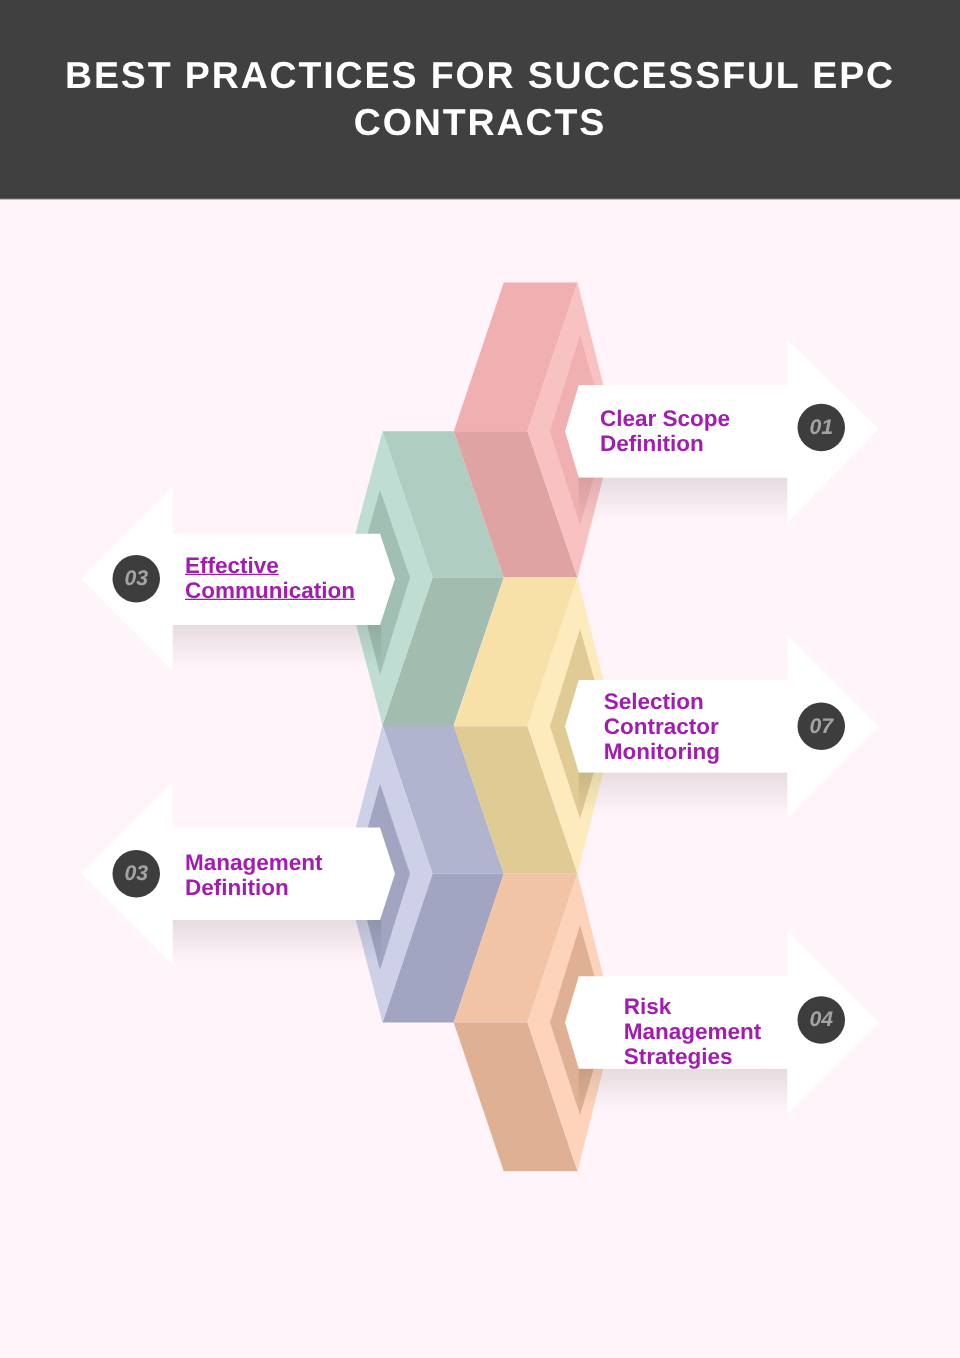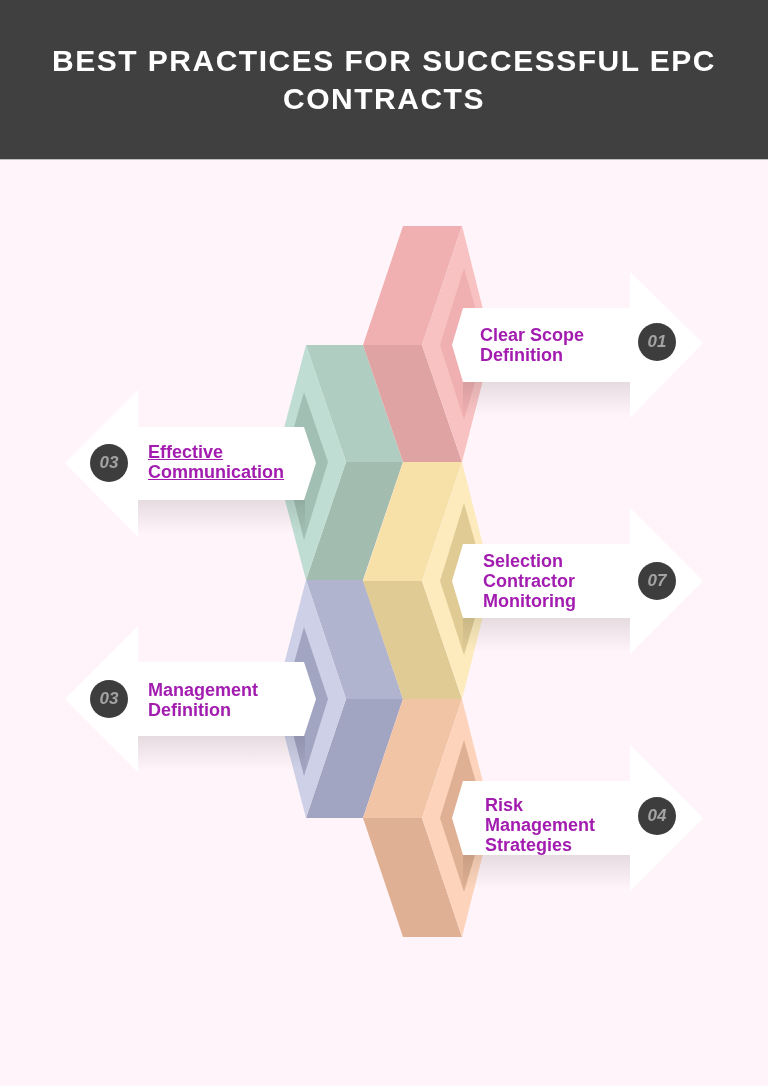--- a/index.html
+++ b/index.html
@@ -136,18 +136,18 @@
   <div>Monitoring</div>
 </div>
 <div class="badge" style="left:638px; top:562px;">07</div>
 
 <div class="label" style="left:148px; top:680px;">
   <div>Management</div>
   <div>Definition</div>
 </div>
 <div class="badge" style="left:90px; top:680px;">03</div>
 
-<div class="label" style="left:485px; top:795px;">
+<div class="label" style="left:499px; top:795px;">
   <div>Risk</div>
   <div>Management</div>
   <div>Strategies</div>
 </div>
 <div class="badge" style="left:638px; top:797px;">04</div>
 
 </body></html>

